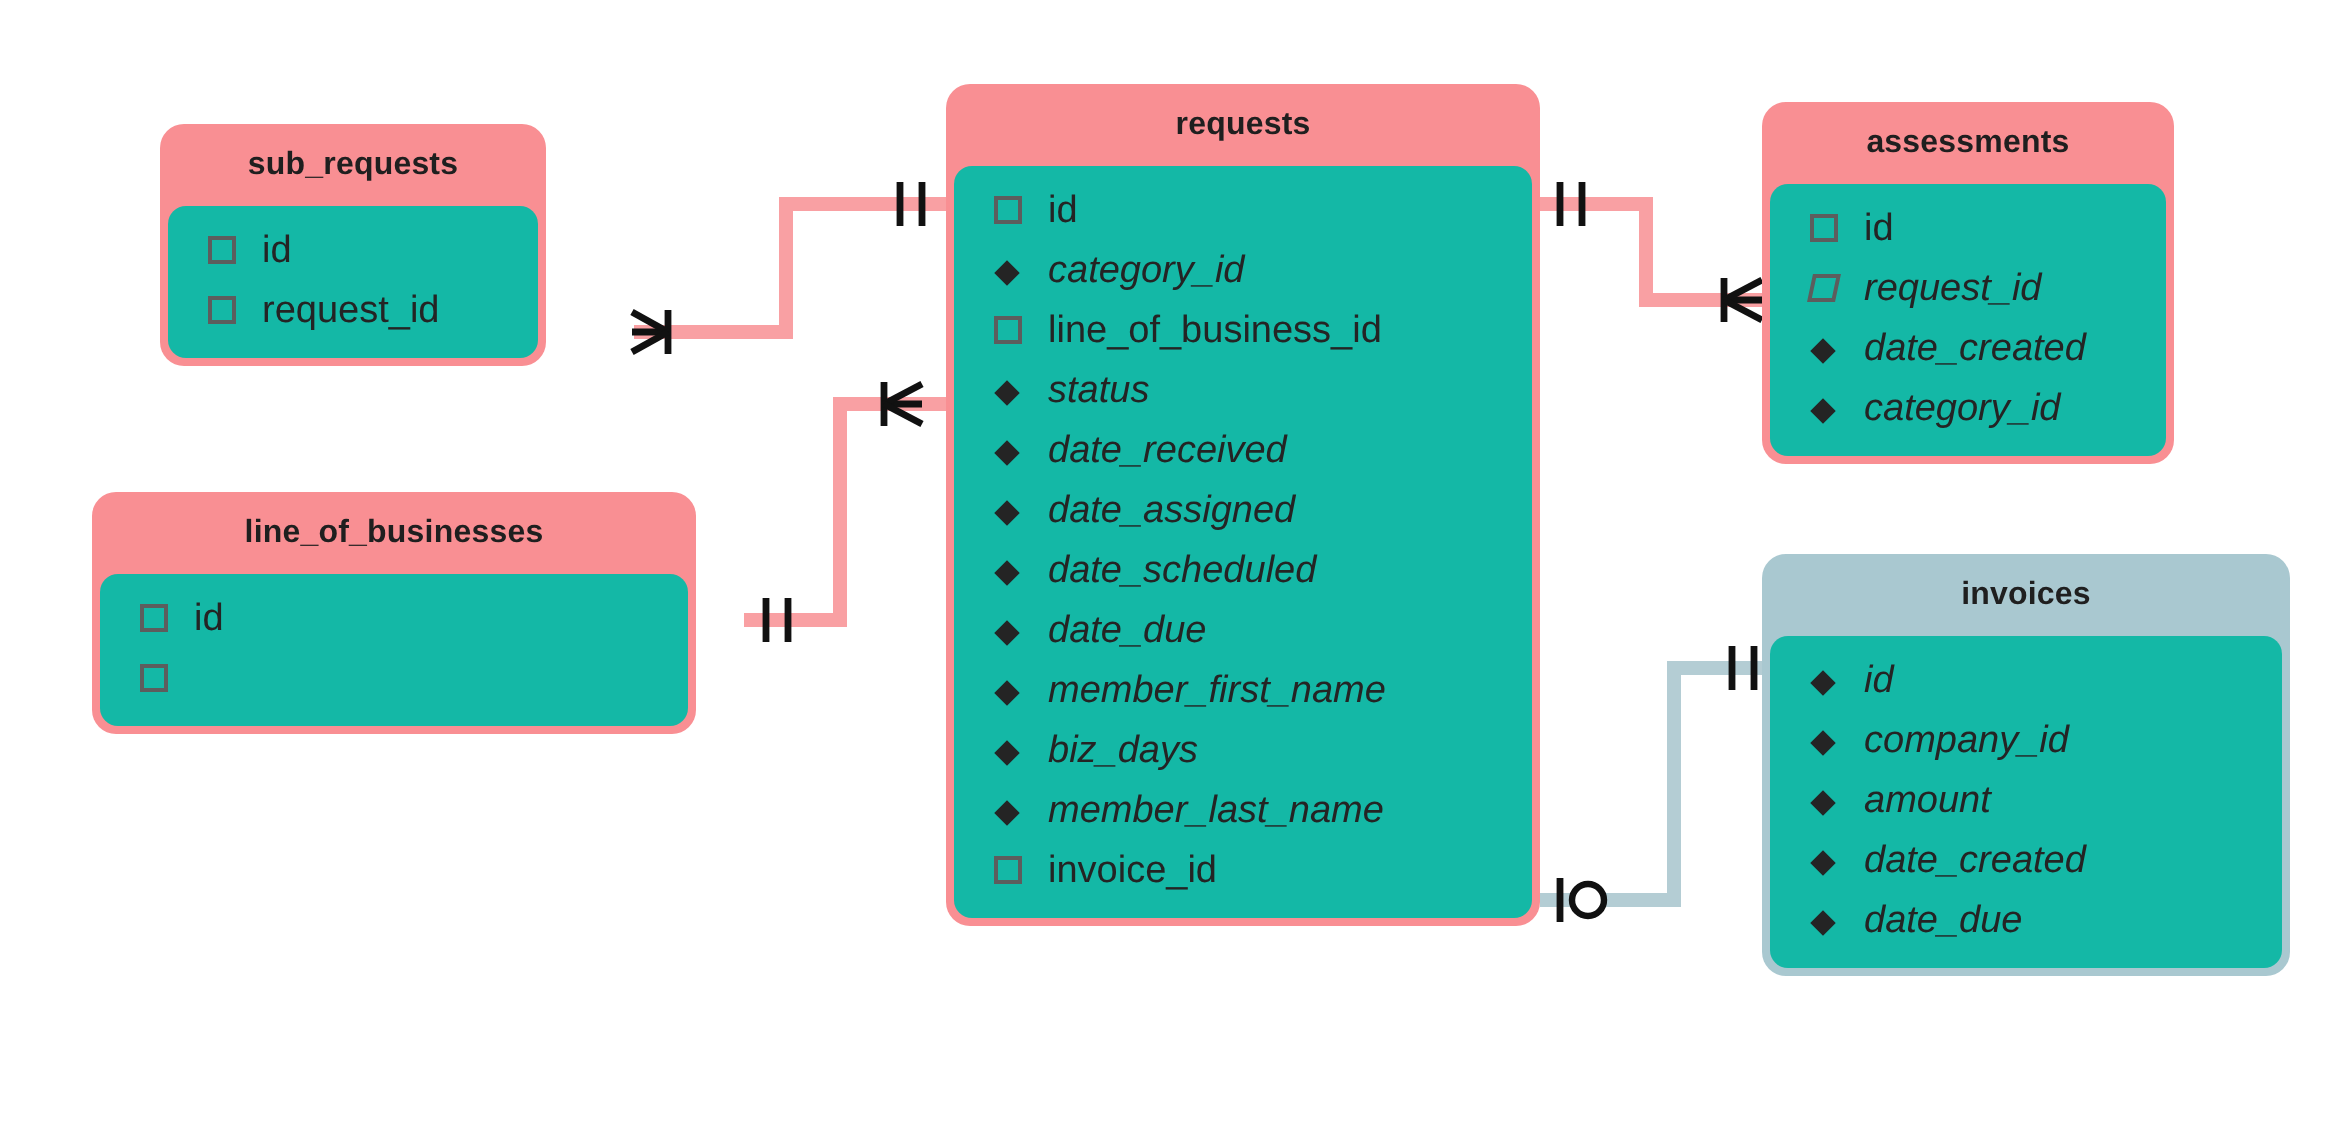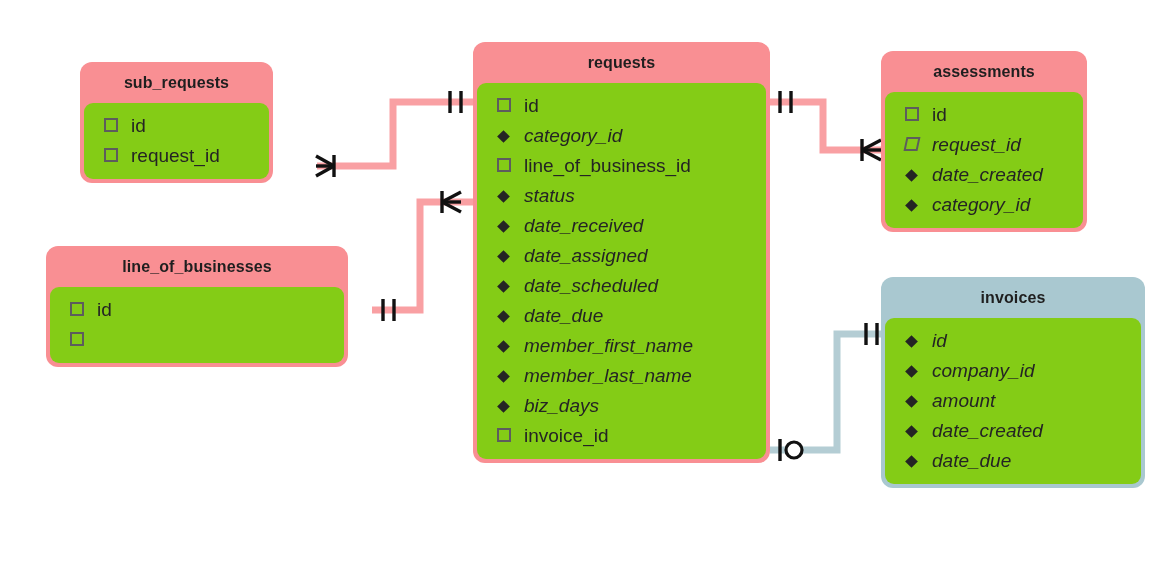--- a/index.html
+++ b/index.html
@@ -33,21 +33,21 @@
   .entity-header {
     text-align: center;
     font-weight: bold;
     font-size: 16px;
     color: #1f1f1f;
     line-height: 1;
     padding: 13px 10px 12px 10px;
     letter-spacing: 0.1px;
   }
   .entity-body {
-    background: #84cc16;
+    background: #14b8a6;
     border-radius: 9px;
     margin: 0 4px 4px 4px;
     padding: 7px 0 9px 0;
   }
   .field {
     display: flex;
     align-items: center;
     height: 30px;
     padding-left: 19px;
     font-size: 19px;
@@ -241,25 +241,25 @@
       <div class="field italic">
         <span class="ficon diamond"></span>
         <span class="field-label">date_due</span>
       </div>
       <div class="field italic">
         <span class="ficon diamond"></span>
         <span class="field-label">member_first_name</span>
       </div>
       <div class="field italic">
         <span class="ficon diamond"></span>
+        <span class="field-label">biz_days</span>
+      </div>
+      <div class="field italic">
+        <span class="ficon diamond"></span>
         <span class="field-label">member_last_name</span>
-      </div>
-      <div class="field italic">
-        <span class="ficon diamond"></span>
-        <span class="field-label">biz_days</span>
       </div>
       <div class="field">
         <span class="ficon square"></span>
         <span class="field-label">invoice_id</span>
       </div>
     </div>
   </div>
 
   <div class="entity pink" style="left:881px; top:51px; width:206px;">
     <div class="entity-header">assessments</div>

